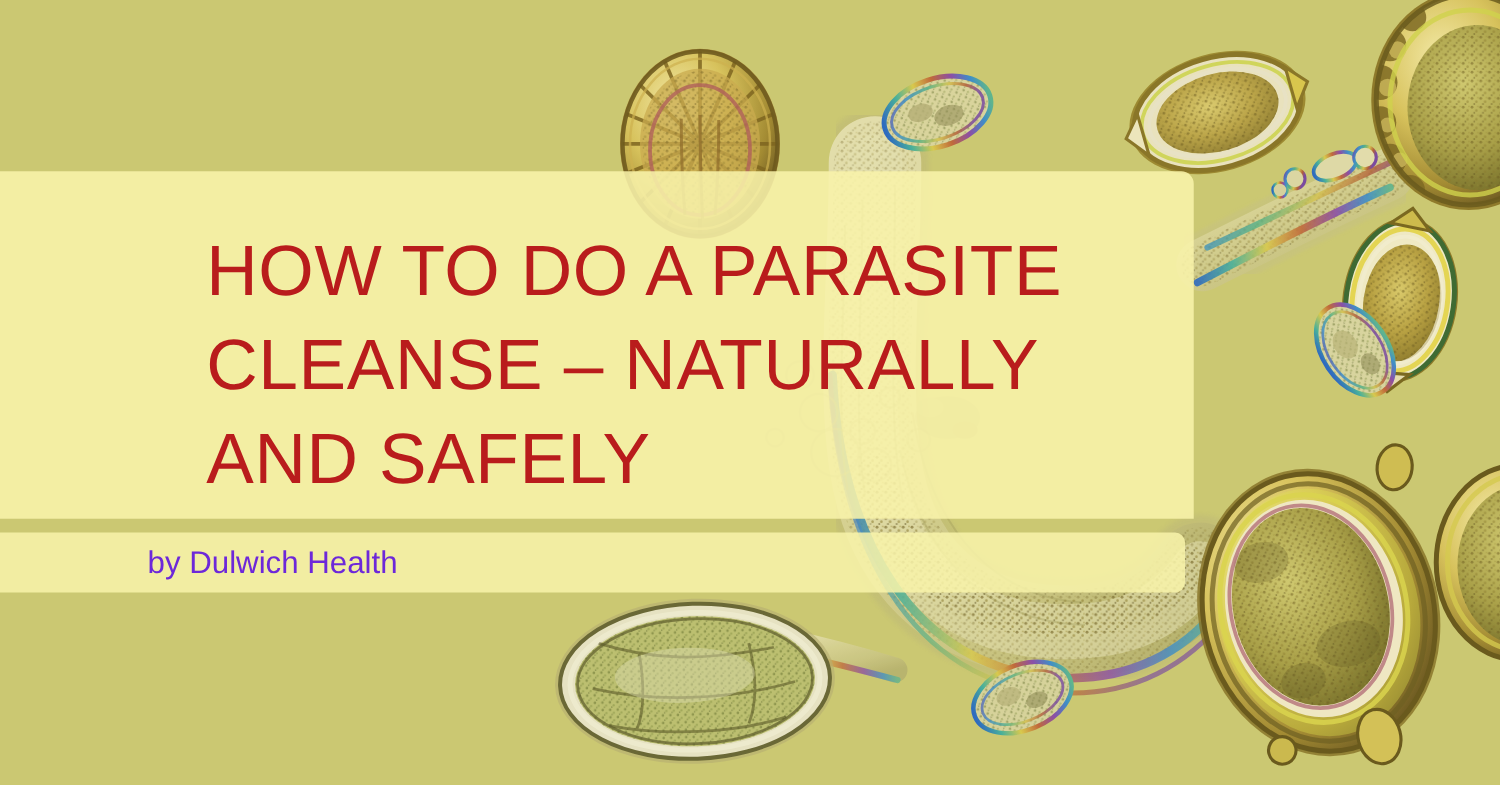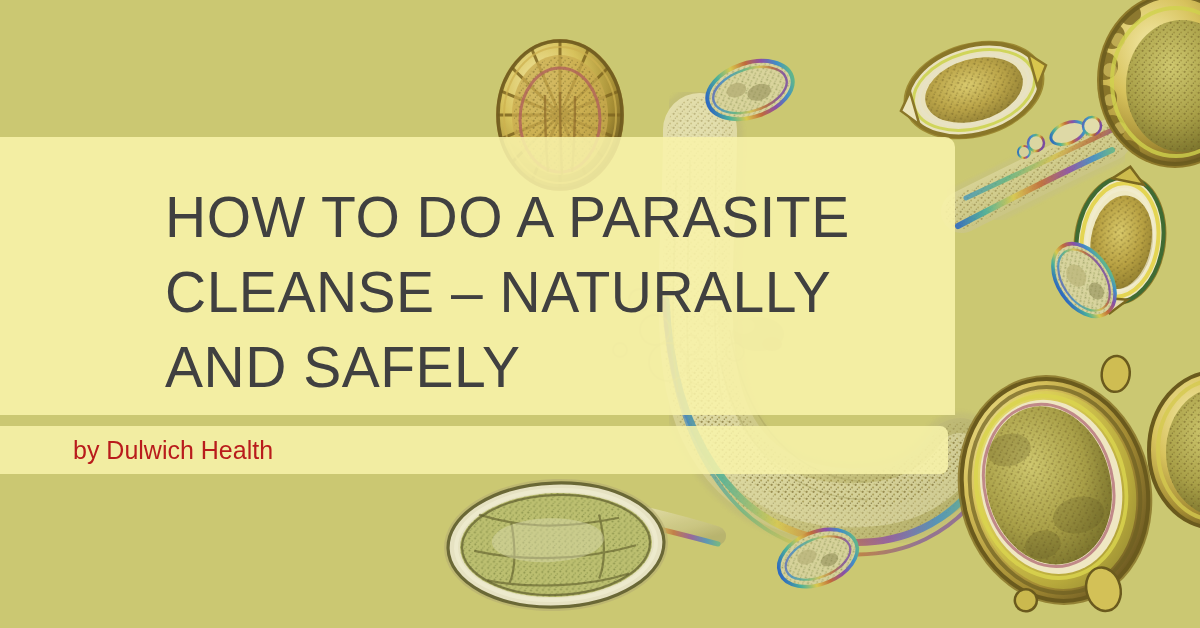--- a/index.html
+++ b/index.html
@@ -35,43 +35,43 @@
     display:flex;
     align-items:flex-start;
     justify-content:flex-start;
   }
   #title-text {
     margin:43px 0 0 165px;
     font-size:57px;
     line-height:75px;
     letter-spacing:0.5px;
     font-weight:400;
-    color:#404040;
+    color:#b91c1c;
     text-transform:uppercase;
     white-space:pre-line;
     max-width:760px;
   }
 
   #byline-panel {
     position:absolute;
     left:0; top:426px;
     width:948px; height:48px;
     background:rgba(248,243,170,0.86);
     border-top-right-radius:8px;
     border-bottom-right-radius:8px;
     z-index:3;
     display:flex;
     align-items:center;
   }
   #byline-text {
-    margin-left:73px;
+    margin-left:118px;
     font-size:25px;
     line-height:30px;
     font-weight:400;
-    color:#b91c1c;
+    color:#6d28d9;
   }
 </style>
 </head>
 <body>
 
 <div id="banner">
 
   <div id="photo-layer">
     <svg viewBox="0 0 1200 628" xmlns="http://www.w3.org/2000/svg">
       <defs>

